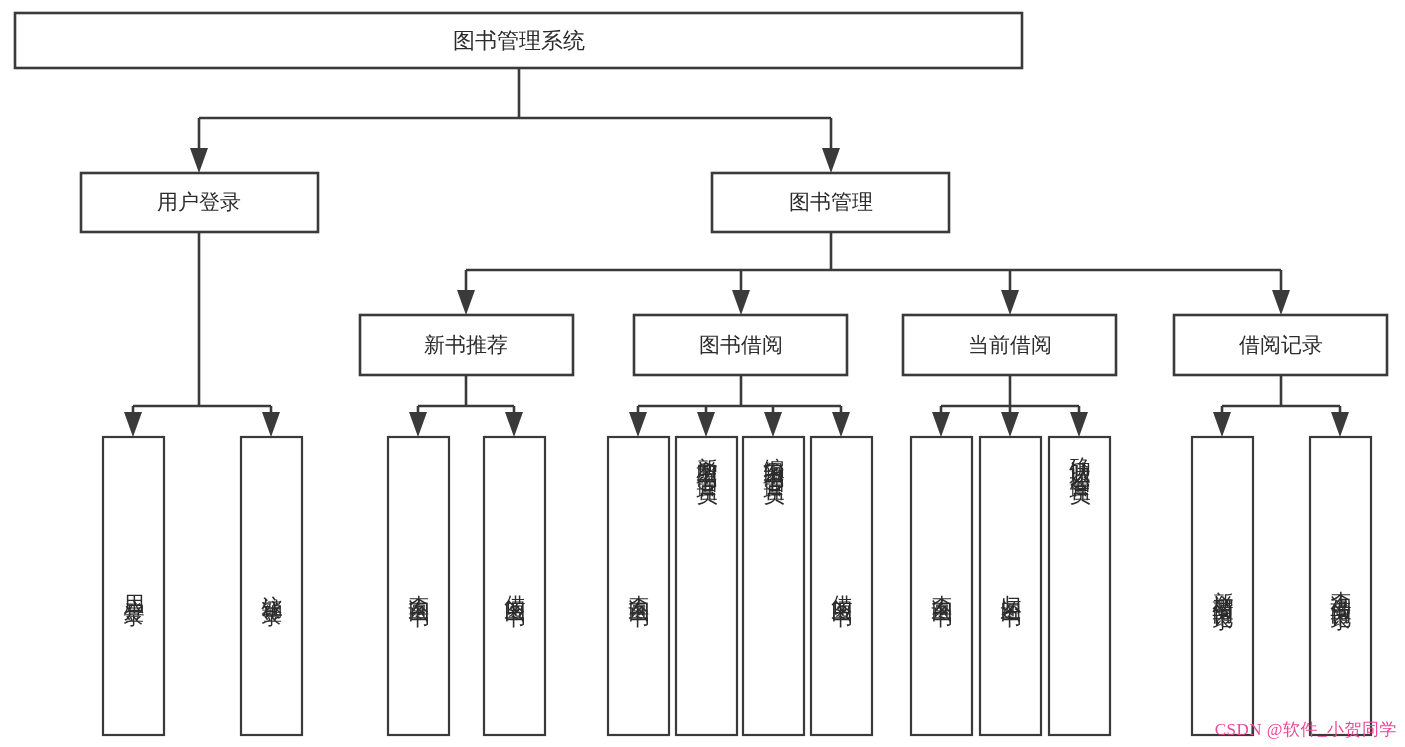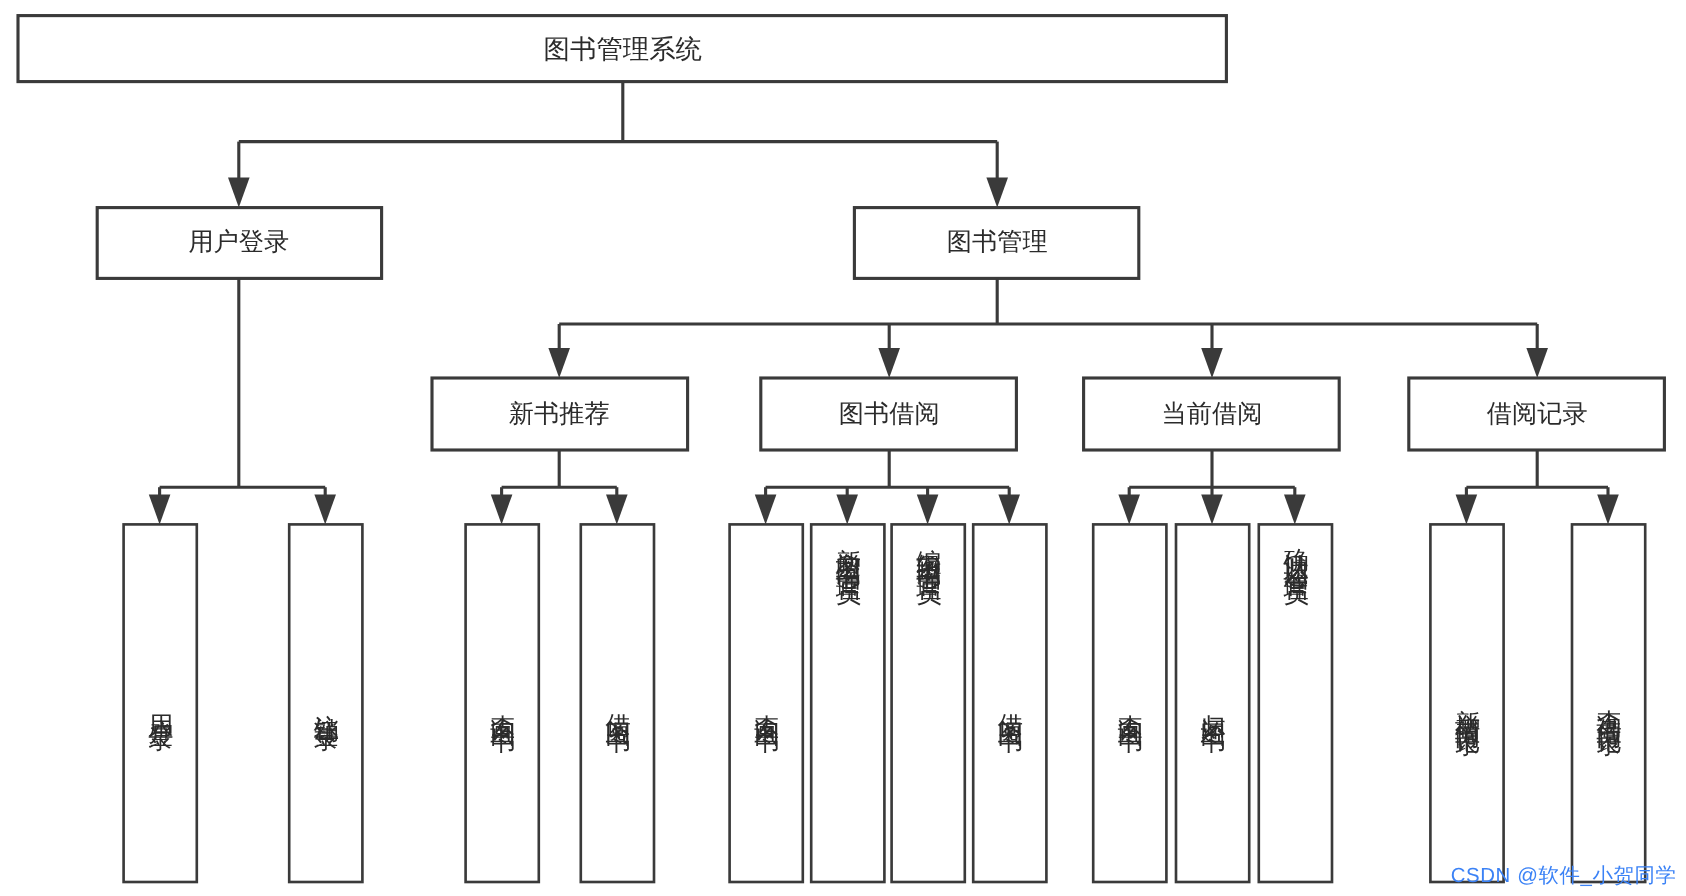--- a/index.html
+++ b/index.html
@@ -71,23 +71,23 @@
     line-height: 1.0;
     letter-spacing: 4px;
     color: #2b2b2b;
     white-space: nowrap;
     text-align: center;
   }
   .watermark {
     position: absolute;
     right: 8px;
     bottom: 6px;
-    font-family: Liberation Sans, sans-serif;
+    font-family: Liberation Serif, serif;
     font-size: 17px;
-    color: #3b82f6;
+    color: #ec4899;
     letter-spacing: 0.5px;
     white-space: nowrap;
   }
 </style>
 </head>
 <body>
 
 <div id="diagram-root">
 
   <svg id="tree-svg" viewBox="0 0 1405 747">

